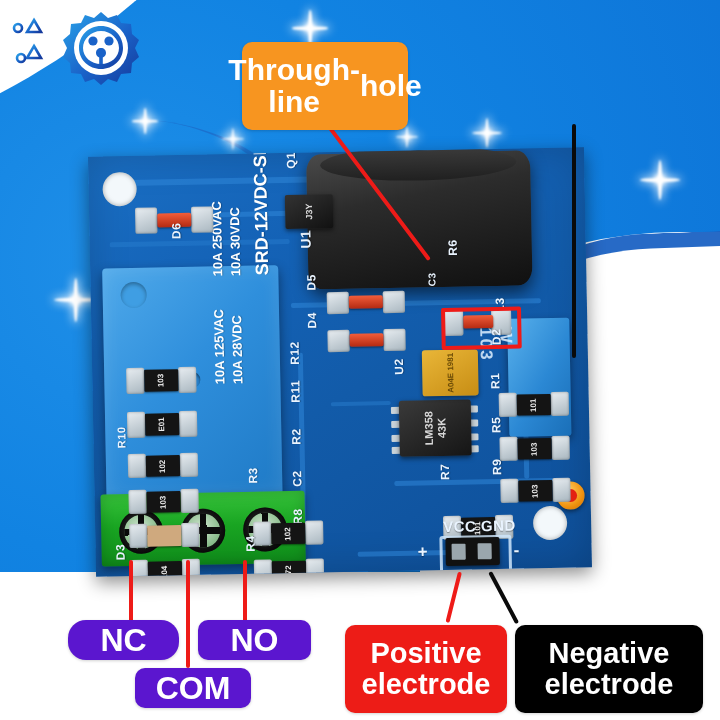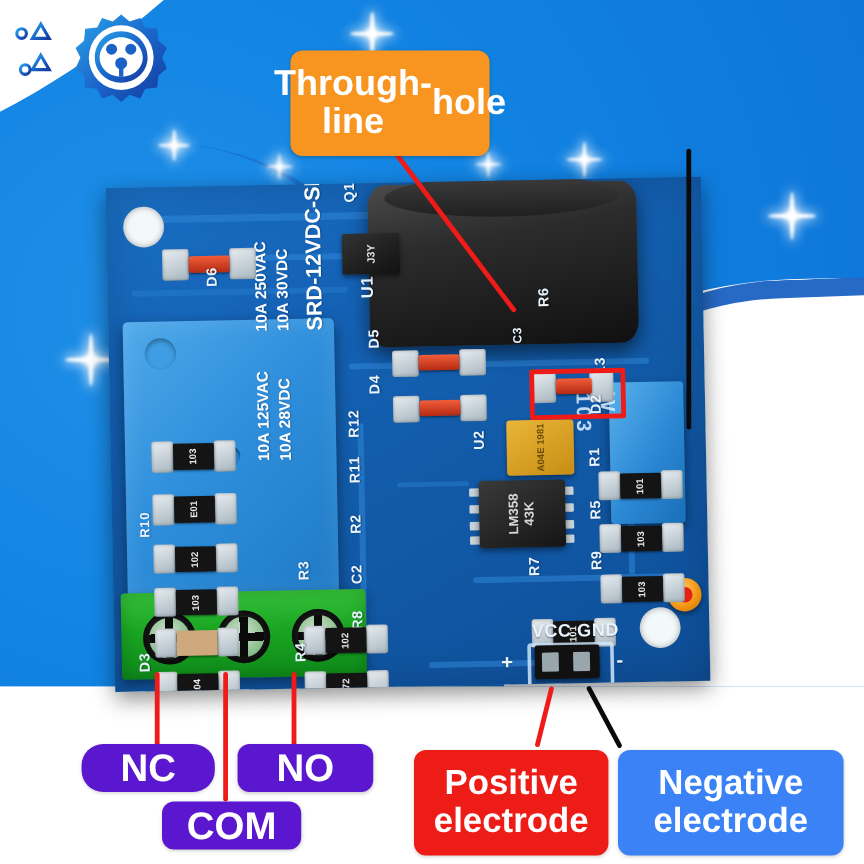--- a/index.html
+++ b/index.html
@@ -179,21 +179,21 @@
   .label{
     position:absolute;border-radius:10px;color:#ffffff;font-weight:700;
     display:flex;align-items:center;justify-content:center;text-align:center;
     font-family:"Liberation Sans",sans-serif;line-height:1.08;
     box-shadow:0 1px 3px rgba(0,0,0,.18);
   }
   .label.orange{background:#f79520;}
   .label.black{background:#000000;}
   .label.purple{background:#5b16cf;}
   .label.red{background:#ed1c17;}
-  .label.cyan{background:#3b82f6;}
+  .label.cyan{background:#000000;}
 </style>
 </head>
 <body>
 
 <div id="stage">
 
   <div class="bg-blue"></div>
   <div class="swoosh2"></div>
   <div class="white-corner2"></div>
   <div class="white-right"></div>

